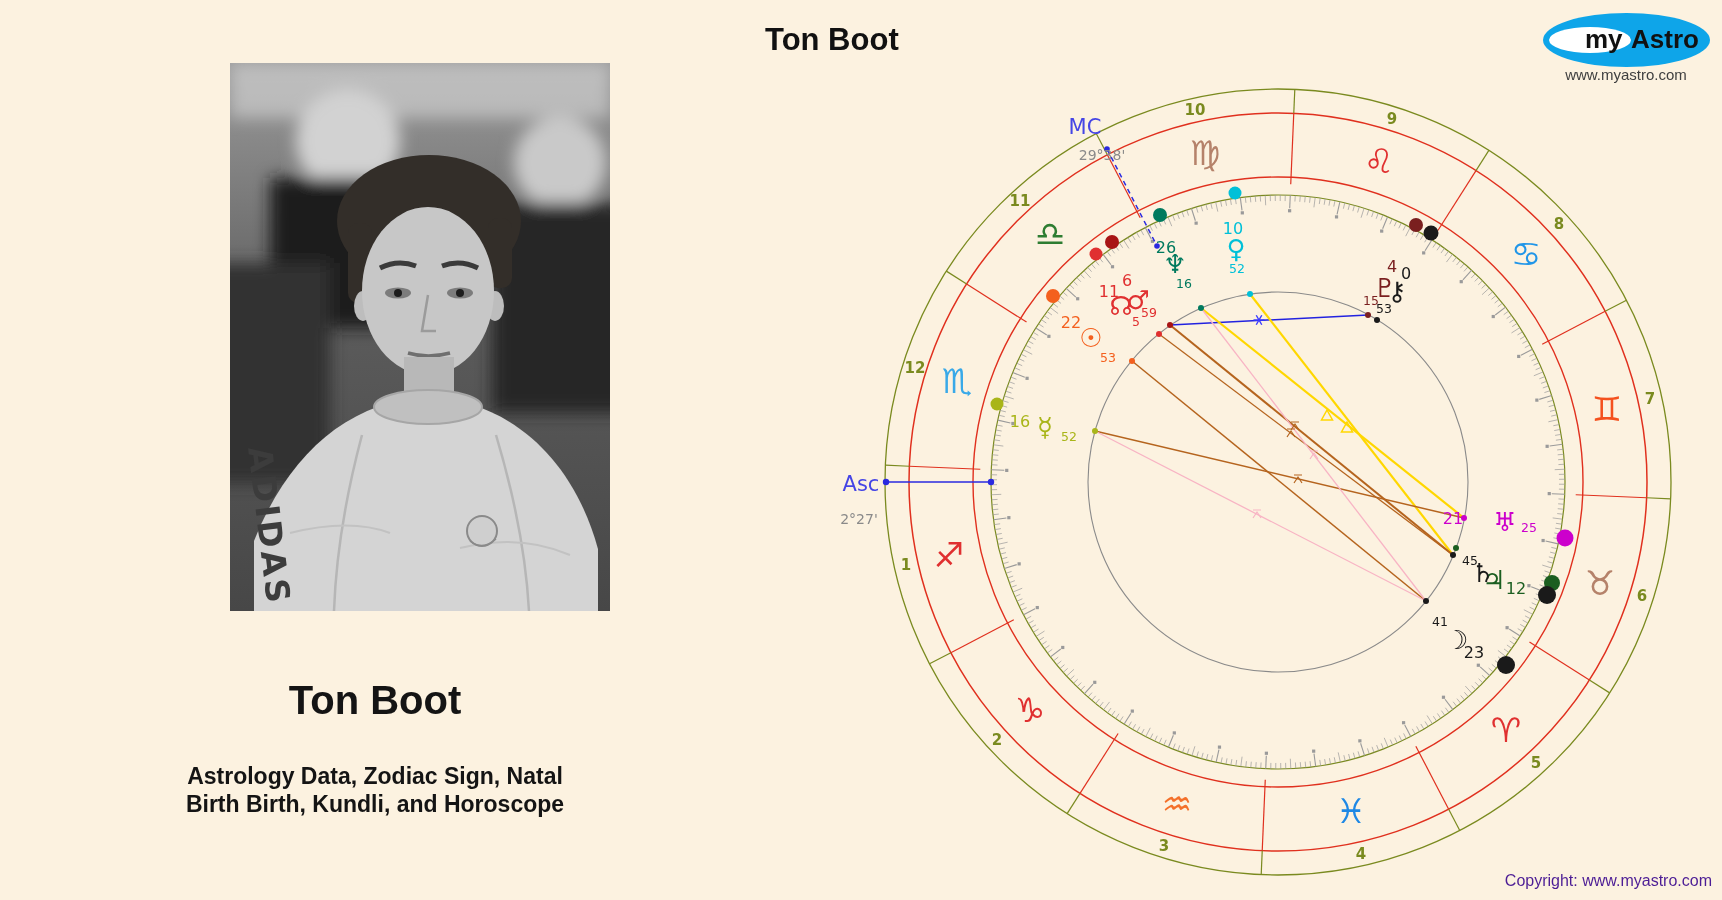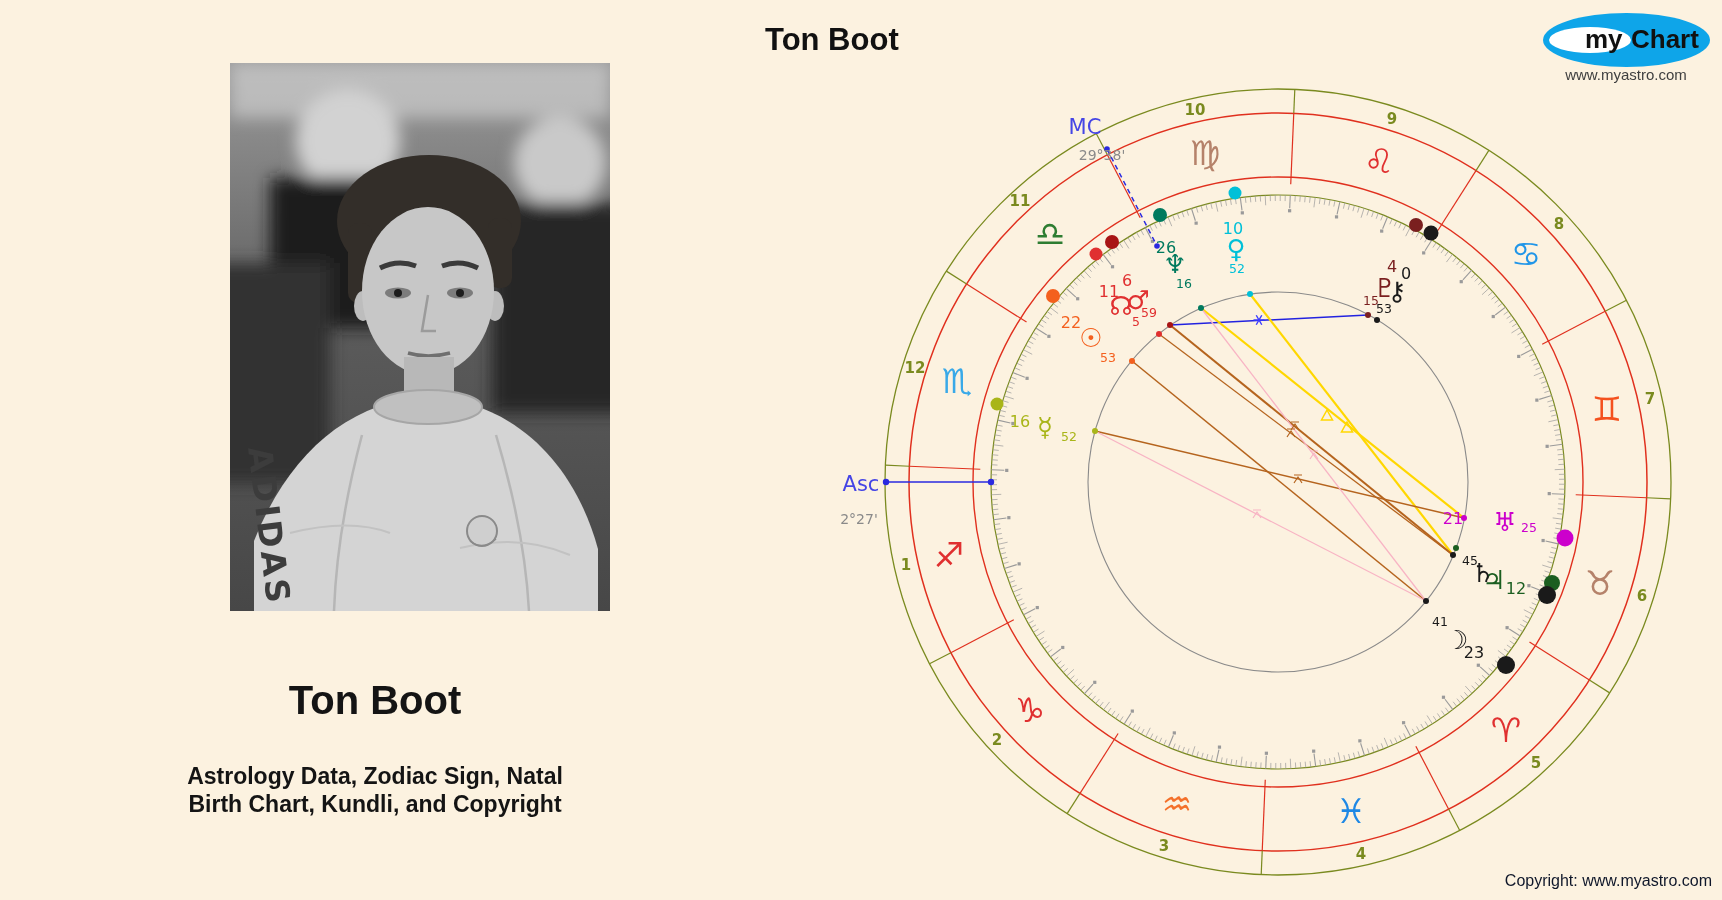--- a/index.html
+++ b/index.html
@@ -13,21 +13,21 @@
               font-size:23px;font-weight:bold;line-height:28px;color:#141414;margin-top:26px;}
   .photo-box{position:absolute;left:230px;top:63px;width:380px;height:548px;background:#777;}
   .logo{position:absolute;left:1543px;top:13px;width:167px;height:54px;background:#0ea5e9;
         border-radius:50%;}
   .logo-white{position:absolute;left:6px;top:14px;width:82px;height:26px;background:#fff;border-radius:50%;}
   .logo-my{position:absolute;left:42px;top:11px;font-size:26px;font-weight:bold;color:#111;}
   .logo-astro{position:absolute;left:88px;top:11px;font-size:26px;font-weight:bold;color:#111;}
   .logo-site{position:absolute;left:1536px;top:66px;width:180px;text-align:center;
              font-size:15px;color:#404040;}
   .copyright{position:absolute;left:1400px;top:872px;width:312px;text-align:right;
-             font-size:16px;color:#0f172a;}
+             font-size:16px;color:#4c1d95;}
   svg text{font-family:"DejaVu Sans","Liberation Sans",sans-serif;}
 </style>
 </head>
 <body>
 
 <div class="page">
 
   <div class="photo-box">
     <svg width="380" height="548" viewBox="0 0 380 548">
       <defs>
@@ -75,29 +75,29 @@
         <text x="18" y="385" transform="rotate(83 18 385)" font-size="33" font-weight="bold" fill="#3c3c3c" letter-spacing="3">ADIDAS</text>
         <circle cx="252" cy="468" r="15" fill="#cfcfcf" stroke="#8a8a8a" stroke-width="2"></circle>
         <path d="M240,478 Q252,488 266,476" stroke="#8a8a8a" stroke-width="1.5" fill="none"></path>
       </g>
     </svg>
   </div>
 
   <div class="person-name">Ton Boot</div>
   <div class="person-sub">
     <div>Astrology Data, Zodiac Sign, Natal</div>
-    <div>Birth Chart, Kundli, and Copyright</div>
+    <div>Birth Birth, Kundli, and Horoscope</div>
   </div>
 
   <div class="abs chart-title" style="left:765px;top:22px;">Ton Boot</div>
 
   <div class="logo">
     <div class="logo-white"></div>
     <div class="logo-my">my</div>
-    <div class="logo-astro">Chart</div>
+    <div class="logo-astro">Astro</div>
   </div>
   <div class="logo-site">www.myastro.com</div>
 
   <svg id="wheel" class="abs" style="left:0;top:0;" width="1722" height="900" viewBox="0 0 1722 900">
       <circle cx="1278" cy="482" r="393" fill="none" stroke="#7a8a1f" stroke-width="1.3"></circle>
       <circle cx="1278" cy="482" r="369" fill="none" stroke="#e0301e" stroke-width="1.5"></circle>
       <circle cx="1278" cy="482" r="305" fill="none" stroke="#e0301e" stroke-width="1.4"></circle>
       <circle cx="1278" cy="482" r="287" fill="none" stroke="#7a8a1f" stroke-width="1.2"></circle>
       <circle cx="1278" cy="482" r="190" fill="none" stroke="#8a8a8a" stroke-width="1.1"></circle>
       <line x1="1415.831705087299" y1="746.2090480523477" x2="1448.6708026080985" y2="809.1581836621353" stroke="#e0301e" stroke-width="1.2"></line>

